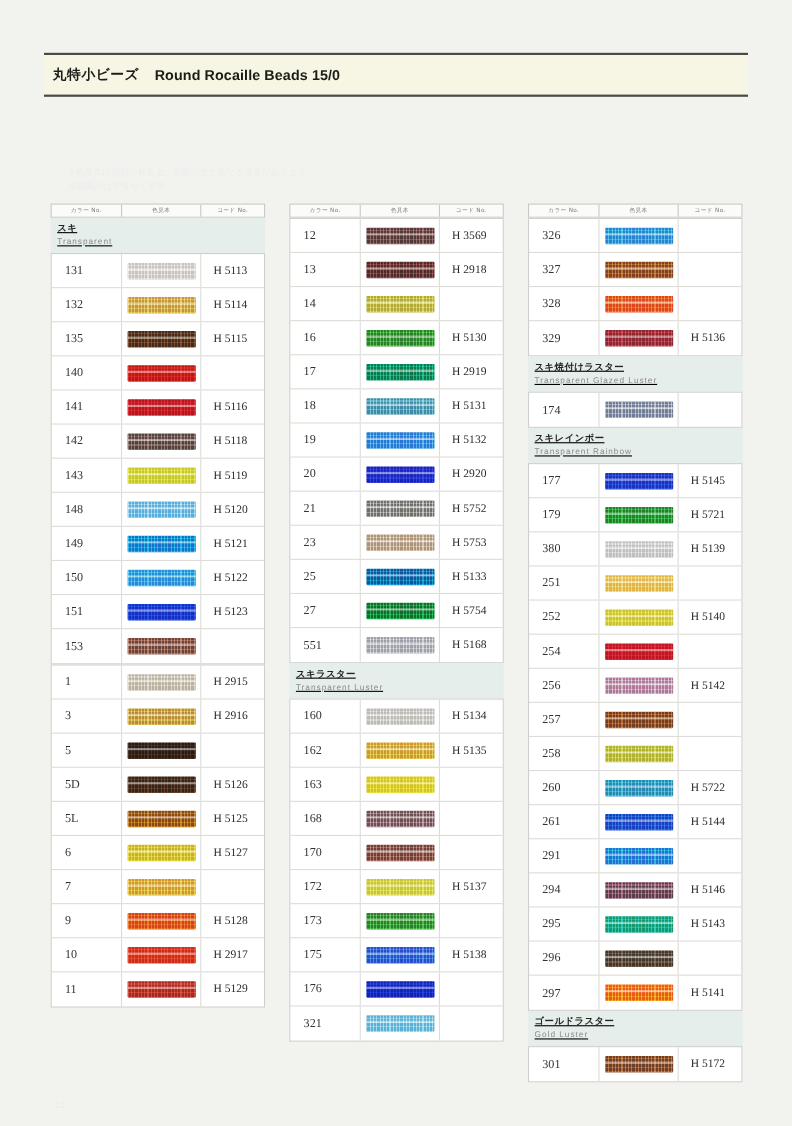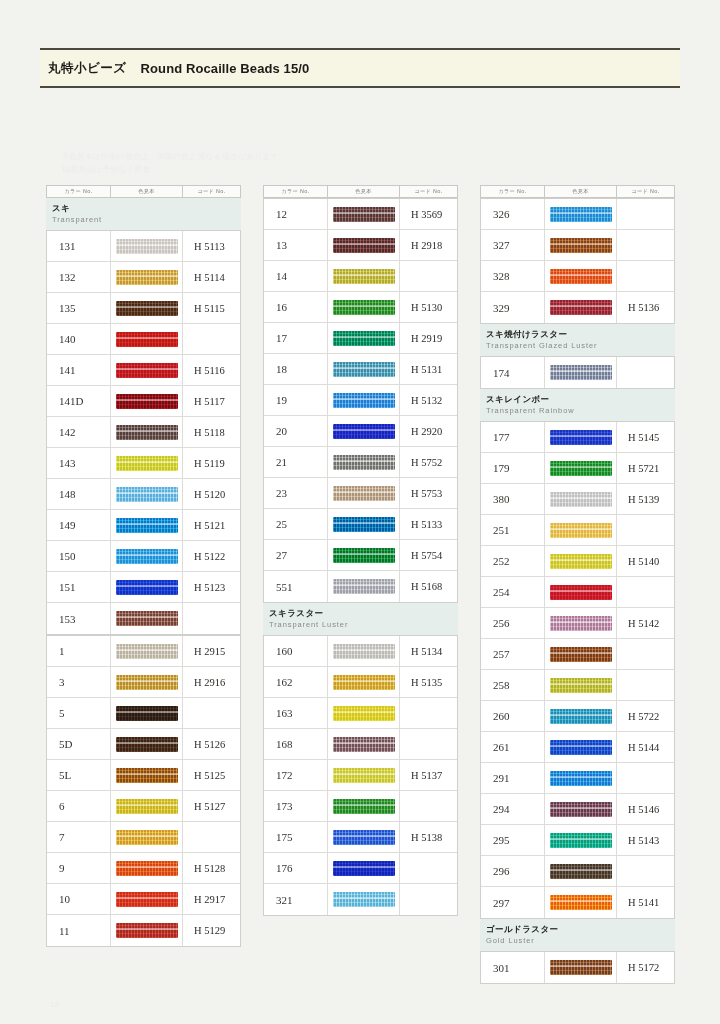--- a/index.html
+++ b/index.html
@@ -111,20 +111,21 @@
   }
   .c-no    { flex: 0 0 64px; border-right: 1px solid #c8c8c4; }
   .c-swa   { flex: 0 0 72px; border-right: 1px solid #c8c8c4; }
   .c-code  { flex: 1 1 auto; }
 
   
   .sec-head {
     background: #e6eeec;
     padding: 5px 0 5px 6px;
     box-sizing: border-box;
+    text-decoration: underline;
   }
   .sec-jp {
     font-family: "DejaVu Sans", sans-serif;
     font-size: 8.5px;
     font-weight: 700;
     color: #24241f;
     letter-spacing: .4px;
     line-height: 11px;
     white-space: nowrap;
   }
@@ -276,27 +277,20 @@
           <div class="cell-code"></div>
         </div>
         <div class="row">
           <div class="cell-no">141</div>
           <div class="cell-swatch">
             <div class="swatch" style="background: rgb(195, 32, 38);"></div>
           </div>
           <div class="cell-code">H 5116</div>
         </div>
         <div class="row">
-          <div class="cell-no">141D</div>
-          <div class="cell-swatch">
-            <div class="swatch" style="background: rgb(142, 19, 25);"></div>
-          </div>
-          <div class="cell-code">H 5117</div>
-        </div>
-        <div class="row">
           <div class="cell-no">142</div>
           <div class="cell-swatch">
             <div class="swatch" style="background: rgb(110, 90, 85);"></div>
           </div>
           <div class="cell-code">H 5118</div>
         </div>
         <div class="row">
           <div class="cell-no">143</div>
           <div class="cell-swatch">
             <div class="swatch" style="background: rgb(210, 211, 60);"></div>
@@ -538,20 +532,27 @@
           <div class="cell-code"></div>
         </div>
         <div class="row">
           <div class="cell-no">168</div>
           <div class="cell-swatch">
             <div class="swatch" style="background: rgb(141, 111, 116);"></div>
           </div>
           <div class="cell-code"></div>
         </div>
         <div class="row">
+          <div class="cell-no">170</div>
+          <div class="cell-swatch">
+            <div class="swatch" style="background: rgb(141, 90, 81);"></div>
+          </div>
+          <div class="cell-code"></div>
+        </div>
+        <div class="row">
           <div class="cell-no">172</div>
           <div class="cell-swatch">
             <div class="swatch" style="background: rgb(211, 209, 73);"></div>
           </div>
           <div class="cell-code">H 5137</div>
         </div>
         <div class="row">
           <div class="cell-no">173</div>
           <div class="cell-swatch">
             <div class="swatch" style="background: rgb(60, 154, 60);"></div>

